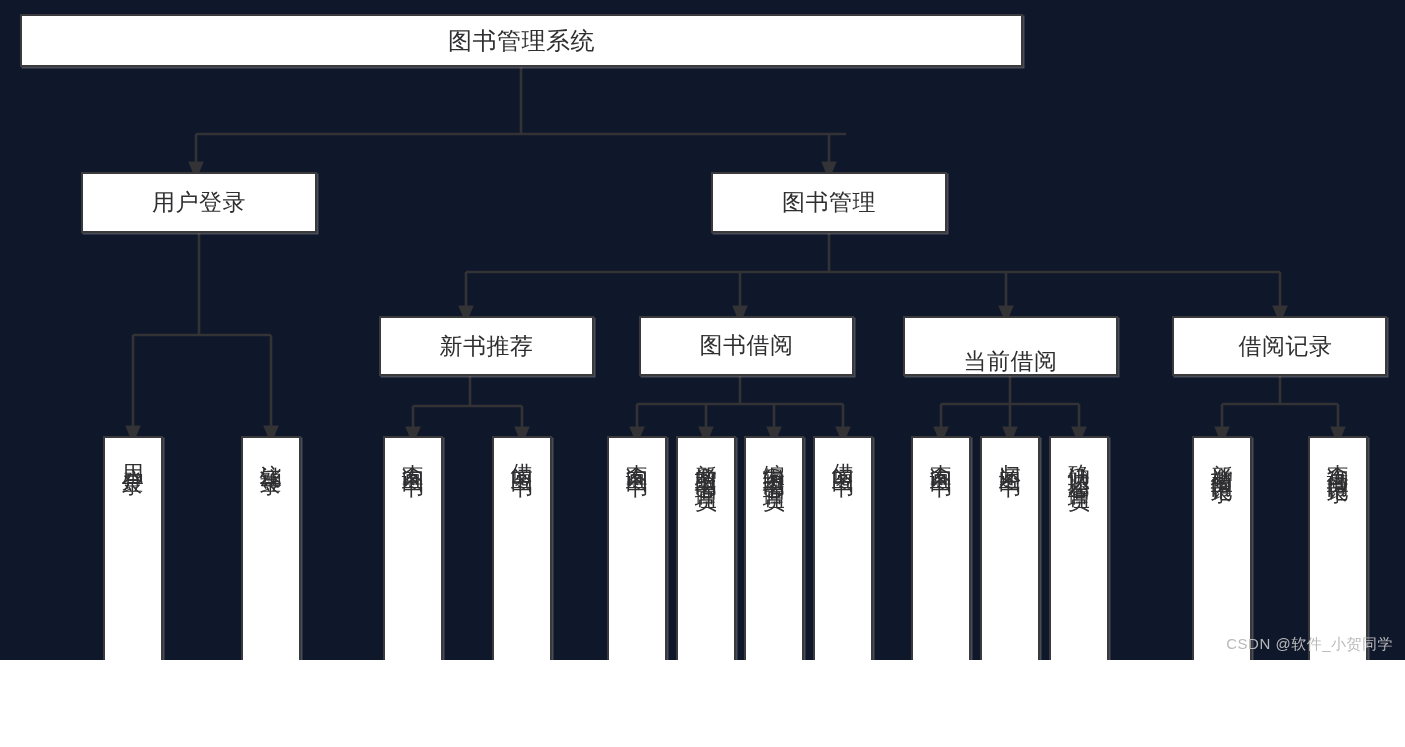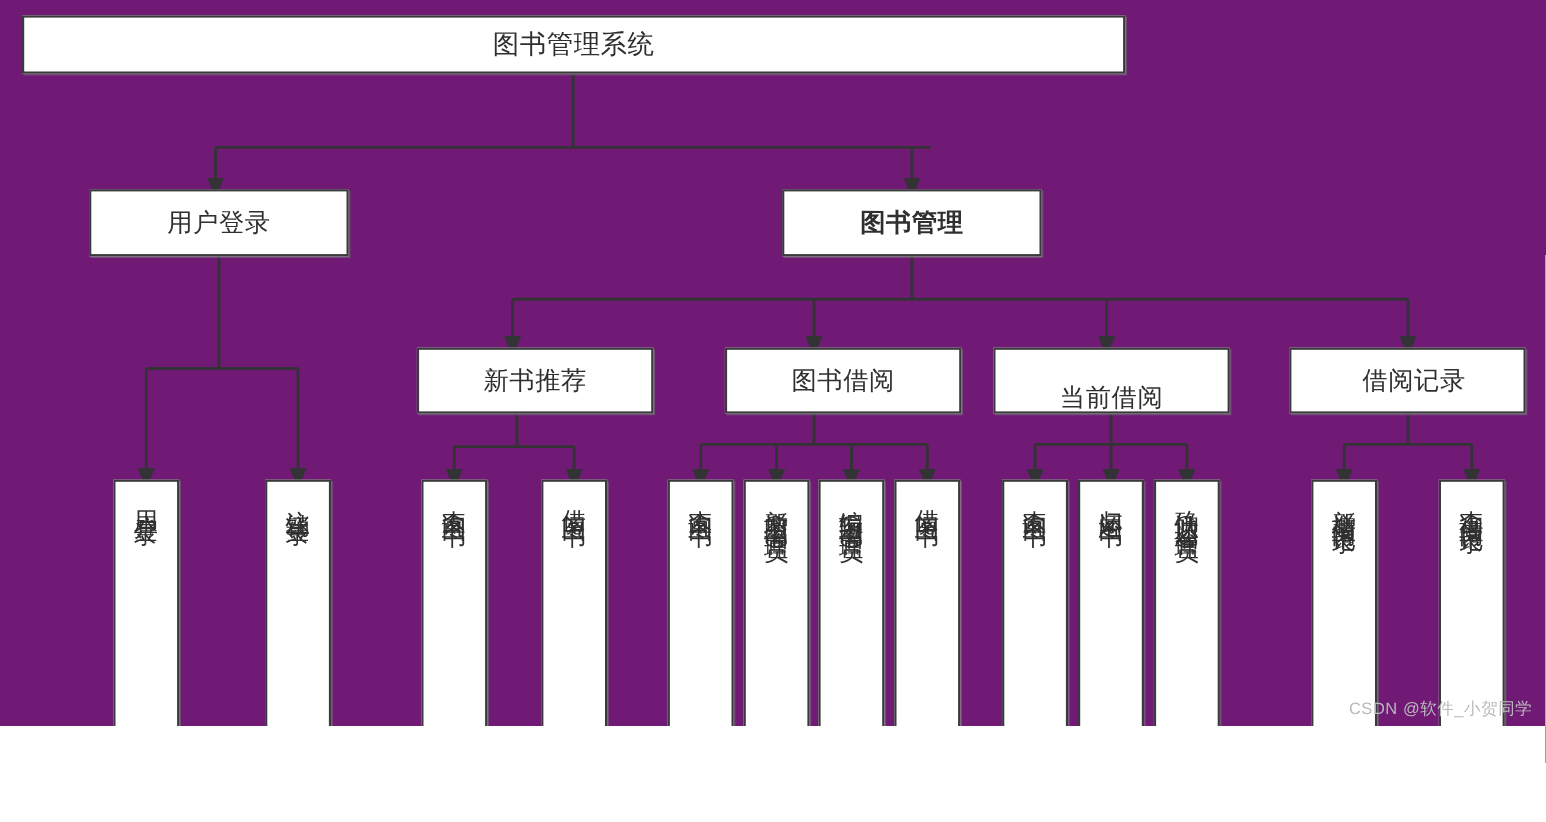--- a/index.html
+++ b/index.html
@@ -8,21 +8,21 @@
     padding: 0;
     background: #ffffff;
   }
   body {
     font-family: "Liberation Sans", "DejaVu Sans", sans-serif;
   }
   #diagram-root {
     position: relative;
     width: 1405px;
     height: 660px;
-    background: #701a75;
+    background: #0f172a;
     overflow: hidden;
   }
   #edge-layer {
     position: absolute;
     left: 0;
     top: 0;
     width: 1405px;
     height: 747px;
     pointer-events: none;
   }
@@ -128,29 +128,29 @@
   </svg>
 
   <div class="node root horiz" style="left:20px; top:14px; width:1003px; height:53px;">
     <span class="node-label">图书管理系统</span>
   </div>
 
   <div class="node horiz" style="left:81px; top:172px; width:236px; height:61px;">
     <span class="node-label">用户登录</span>
   </div>
 
-  <div class="node horiz" style="left:711px; top:172px; width:236px; height:61px;font-weight:bold;">
+  <div class="node horiz" style="left:711px; top:172px; width:236px; height:61px;">
     <span class="node-label">图书管理</span>
   </div>
 
   <div class="node horiz" style="left:363px; top:316px; width:215px; height:60px;margin-left:16px;">
     <span class="node-label">新书推荐</span>
   </div>
 
-  <div class="node horiz" style="left:659px; top:316px; width:215px; height:60px;">
+  <div class="node horiz" style="left:639px; top:316px; width:215px; height:60px;font-family:Liberation Serif, serif;">
     <span class="node-label">图书借阅</span>
   </div>
 
   <div class="node horiz" style="left:903px; top:316px; width:215px; height:60px;align-items:flex-end;">
     <span class="node-label">当前借阅</span>
   </div>
 
   <div class="node horiz" style="left:1172px; top:316px; width:215px; height:60px;padding-left:12px;">
     <span class="node-label">借阅记录</span>
   </div>

